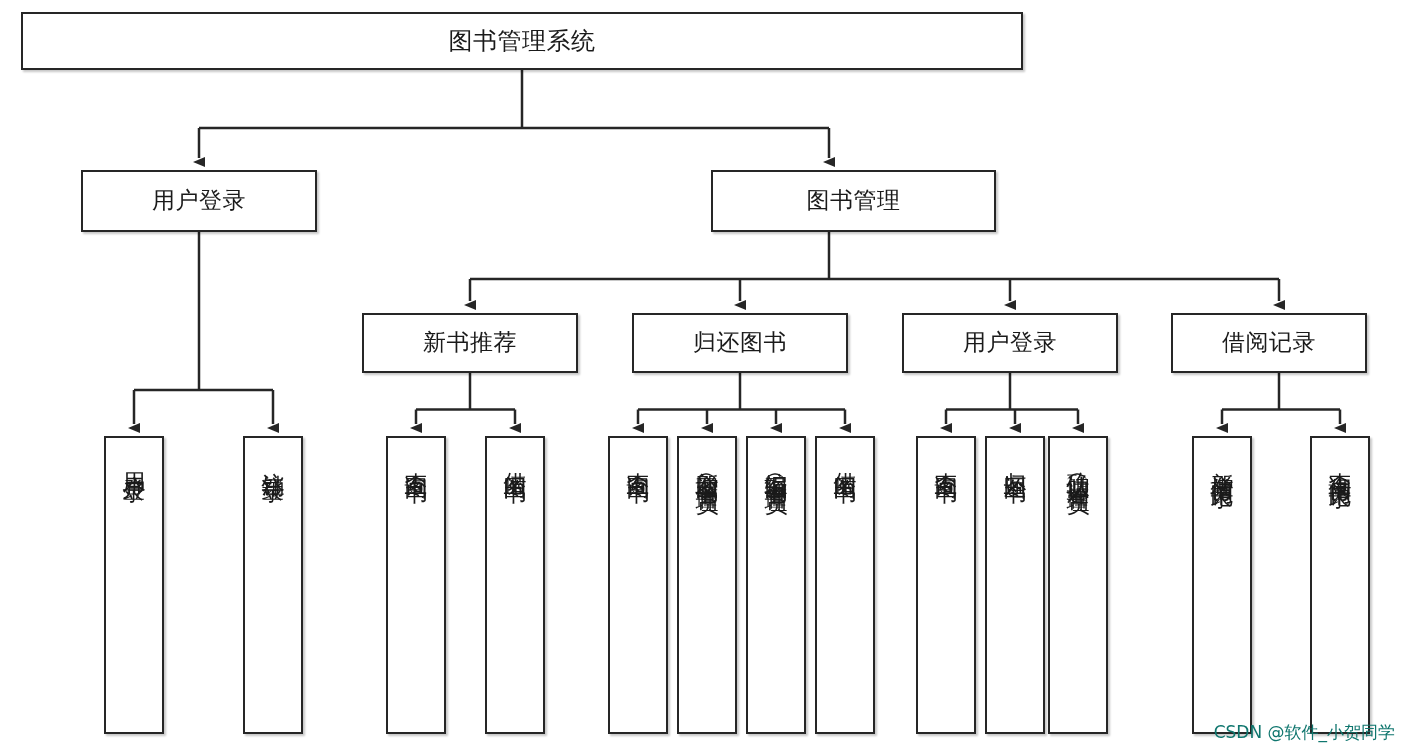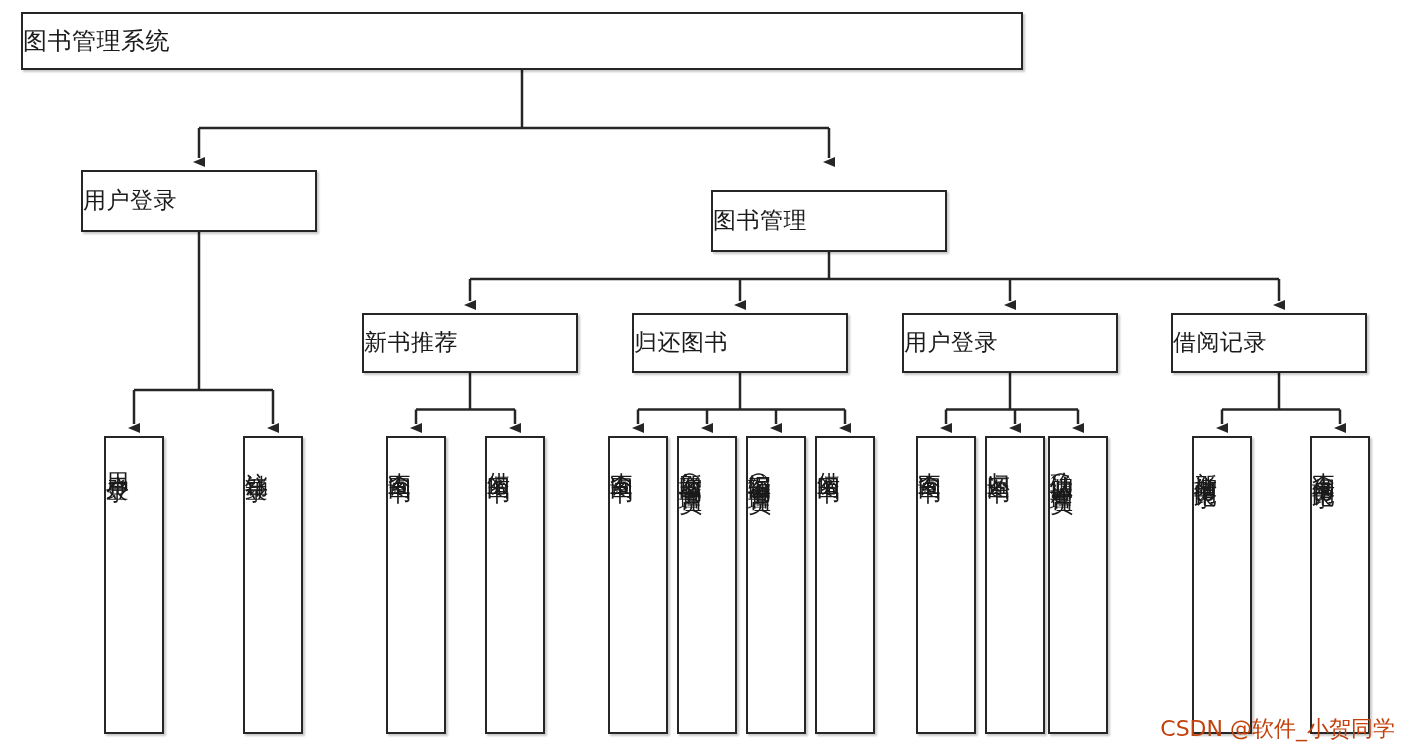--- a/index.html
+++ b/index.html
@@ -25,21 +25,21 @@
     height: 747px;
     pointer-events: none;
   }
   .node {
     position: absolute;
     box-sizing: border-box;
     background: #ffffff;
     border: 2px solid #262626;
     display: flex;
     align-items: center;
-    justify-content: flex-start;
+    justify-content: center;
     box-shadow: 2px 2px 2px rgba(0,0,0,0.22);
     z-index: 2;
   }
   .node .lbl {
     color: #1a1a1a;
     line-height: 1.12;
     text-align: center;
     white-space: pre-line;
   }
   .node.horiz .lbl {
@@ -55,22 +55,22 @@
     text-orientation: upright;
     font-size: 23px;
     letter-spacing: 3px;
     line-height: 1;
   }
   .node.root .lbl { font-size: 24px; }
   #watermark {
     position: absolute;
     right: 10px;
     bottom: 3px;
-    font-size: 22px;
-    color: #c2410c;
+    font-size: 17px;
+    color: #0f766e;
     z-index: 5;
     white-space: nowrap;
     font-family: "DejaVu Sans", "Liberation Sans", sans-serif;
   }
 </style>
 </head>
 <body>
 
 <div id="canvas">
   <svg id="edges" viewBox="0 0 1405 747">
@@ -115,21 +115,21 @@
         <path d="M1340,409.54 L1340,424" marker-end="url(#arrow)"></path>
       </g>
   </svg>
   <div id="nodes">
       <div class="node horiz root" style="left: 21px; top: 12px; width: 1002px; height: 58px;">
         <span class="lbl">图书管理系统</span>
       </div>
       <div class="node horiz" style="left: 81px; top: 170px; width: 236px; height: 62px;">
         <span class="lbl">用户登录</span>
       </div>
-      <div class="node horiz" style="left: 711px; top: 170px; width: 236px; height: 62px; margin-top: 20px;">
+      <div class="node horiz" style="left: 711px; top: 170px; width: 285px; height: 62px;">
         <span class="lbl">图书管理</span>
       </div>
       <div class="node horiz" style="left: 362px; top: 313px; width: 216px; height: 60px;">
         <span class="lbl">新书推荐</span>
       </div>
       <div class="node horiz" style="left: 632px; top: 313px; width: 216px; height: 60px;">
         <span class="lbl">归还图书</span>
       </div>
       <div class="node horiz" style="left: 902px; top: 313px; width: 216px; height: 60px;">
         <span class="lbl">用户登录</span>

